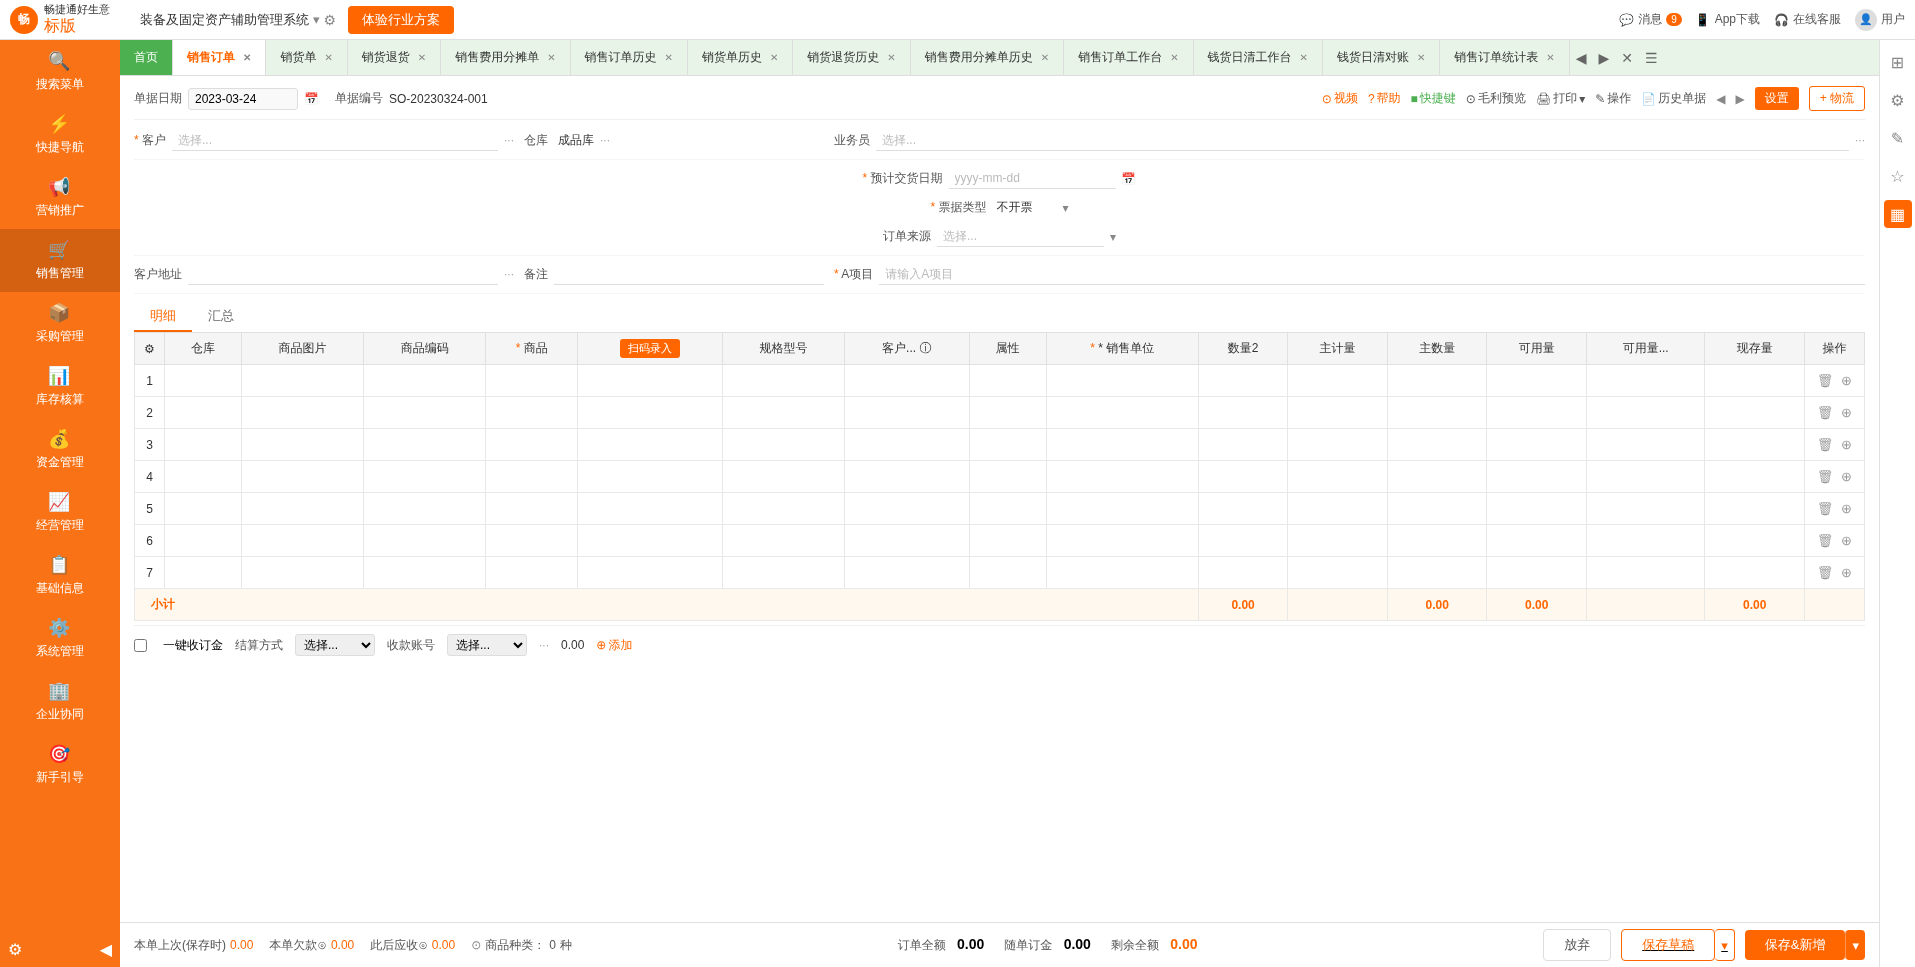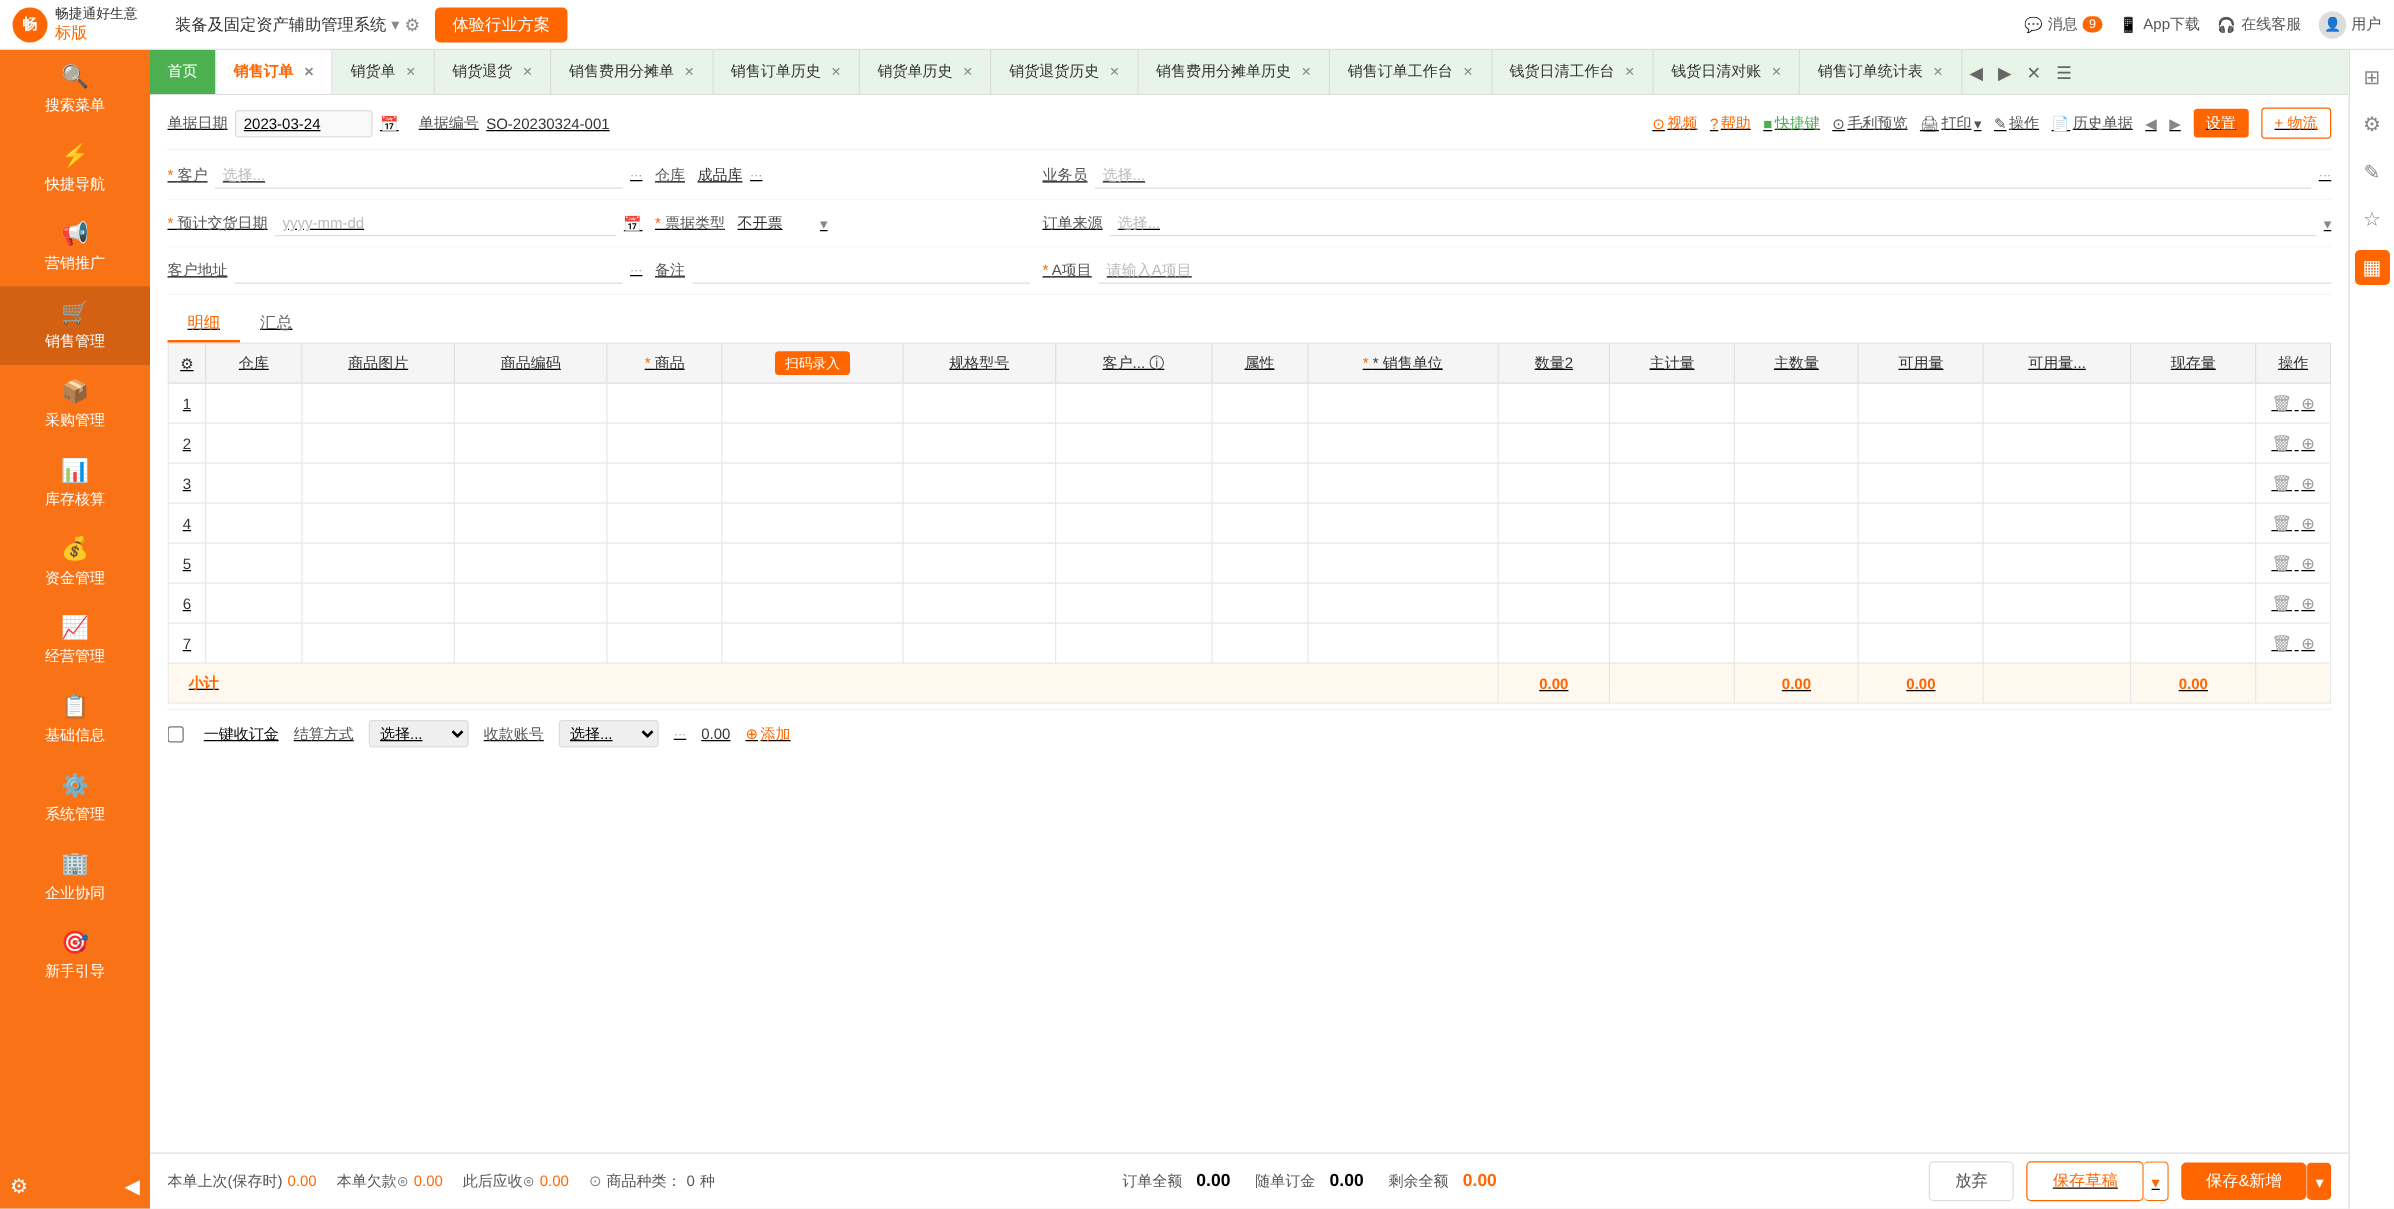--- a/index.html
+++ b/index.html
@@ -80,21 +80,21 @@
       padding: 0 14px; height: 36px; display: flex; align-items: center;
       white-space: nowrap; cursor: pointer; font-size: 12px; color: #333;
       border-right: 1px solid #ddd; gap: 4px;
     }
     .tab.active { background: #fff; color: #f60; font-weight: bold; }
     .tab.home { background: #4CAF50; color: #fff; }
     .tab-close { color: #888; font-size: 10px; margin-left: 4px; }
     .tab-nav { padding: 0 6px; color: #666; cursor: pointer; font-size: 14px; }
     
     
-    .page-content { flex: 1; background: #fff; overflow: auto; padding: 10px 14px; text-decoration: underline; }
+    .page-content { flex: 1; background: #fff; overflow: auto; padding: 10px 14px; }
     
     
     .page-toolbar {
       display: flex; align-items: center; gap: 16px; margin-bottom: 10px;
       padding-bottom: 8px; border-bottom: 1px solid #f0f0f0; flex-wrap: wrap;
     }
     .toolbar-group { display: flex; align-items: center; gap: 6px; font-size: 12px; color: #555; }
     .toolbar-link { color: #f60; cursor: pointer; font-size: 12px; display: flex; align-items: center; gap: 2px; }
     .form-row { display: flex; align-items: center; gap: 10px; margin-bottom: 8px; flex-wrap: wrap; }
     .form-field { display: flex; align-items: center; gap: 6px; }
@@ -194,21 +194,21 @@
 </head>
 <body>
 
 <div class="top-bar">
   <div class="logo-area">
     <div class="logo-icon">
       <span>畅</span>
     </div>
     <div class="logo-text">
       <div>畅捷通好生意</div>
-      <div style="font-size:13px;color:#f60;">标版</div>
+      <div style="font-size:16px;color:#f60;">标版</div>
     </div>
   </div>
   <div class="system-title">
     <span>装备及固定资产辅助管理系统</span>
     <span style="cursor:pointer;color:#888;">▾</span>
     <span style="cursor:pointer;color:#888;font-size:14px;">⚙</span>
   </div>
   <button class="btn-orange">体验行业方案</button>
   <div class="top-right">
     <div class="top-right-item">
@@ -391,21 +391,21 @@
             <span style="color:#333;margin-left:4px;">成品库</span>
             <span class="field-dots">···</span>
           </div>
           <div class="form-field" style="flex:1;">
             <span class="form-label">业务员</span>
             <input type="text" class="form-input" style="flex: 1 1 0%;" placeholder="选择...">
             <span class="field-dots">···</span>
           </div>
         </div>
 
-        <div class="form-row" style="margin-bottom:8px;border-bottom:1px solid #f5f5f5;padding-bottom:8px;">
+        <div class="form-row" style="margin-bottom:8px;border-bottom:1px solid #f5f5f5;padding-bottom:8px;flex-direction:column;">
           <div class="form-field" style="flex:1;max-width:380px;">
             <span class="form-label required">预计交货日期</span>
             <input type="text" class="form-input" style="flex: 1 1 0%;" placeholder="yyyy-mm-dd">
             <span style="cursor:pointer;color:#888;">📅</span>
           </div>
           <div class="form-field" style="flex:1;max-width:300px;">
             <span class="form-label required">票据类型</span>
             <span style="color:#333;margin-left:4px;min-width:60px;">不开票</span>
             <span style="cursor:pointer;color:#888;">▾</span>
           </div>

